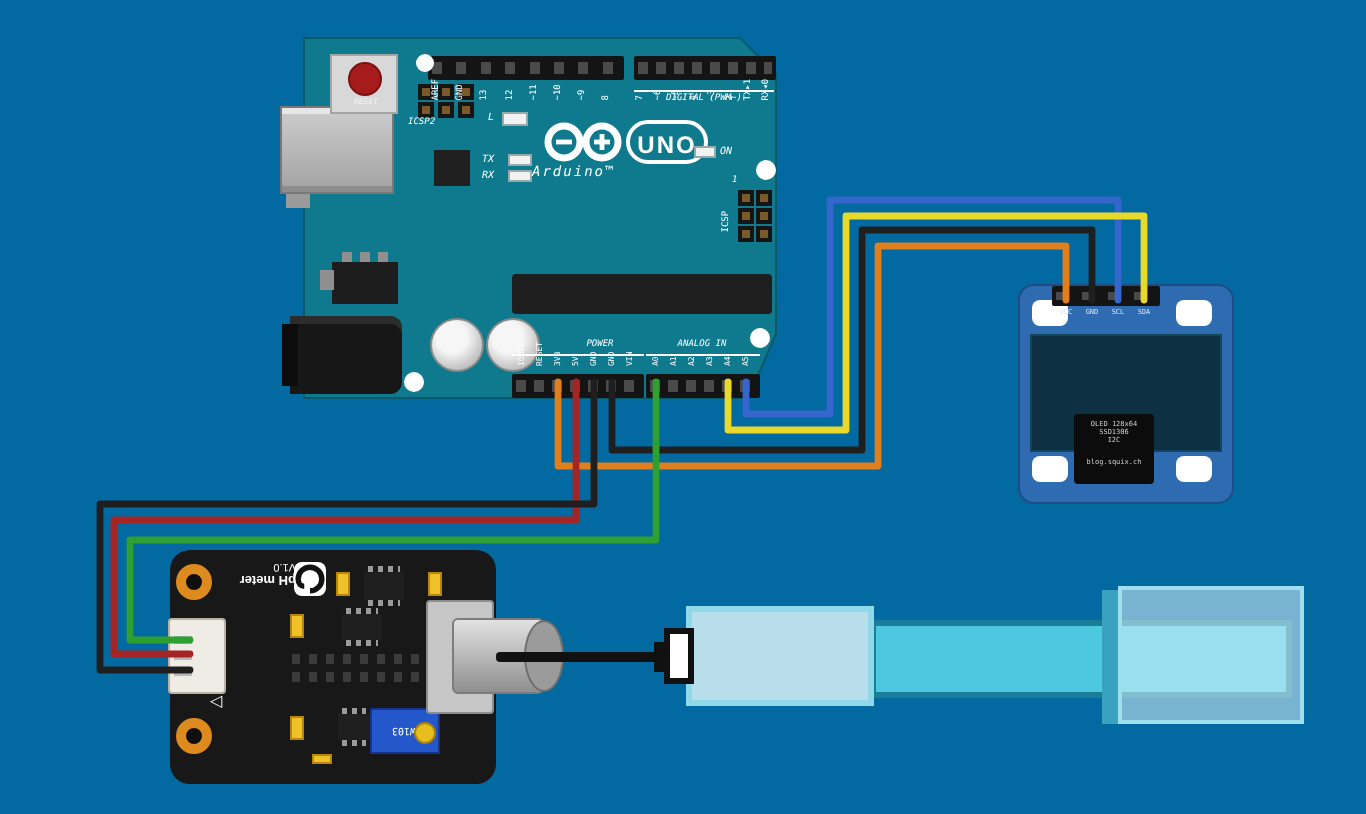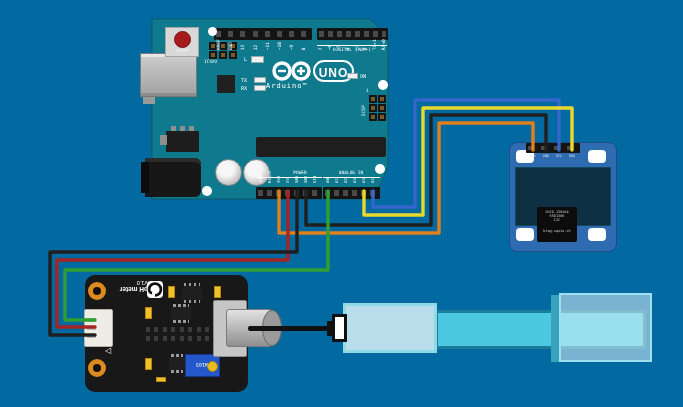--- a/index.html
+++ b/index.html
@@ -2,21 +2,21 @@
 <html><head>
 <meta charset="utf-8">
 <style>
   html,body{margin:0;padding:0;background:#fff;}
   #canvas{position:relative;width:683px;height:407px;background:#0369a1;overflow:hidden;
           font-family:"Liberation Sans",sans-serif;}
   .abs{position:absolute;}
   svg{position:absolute;left:0;top:0;}
 
   
-  .silk{color:#ffffff;font-family:"DejaVu Sans Mono",monospace;}
+  .silk{color:#ffffff;font-family:"DejaVu Sans Mono",monospace;font-style:italic;}
   .vl{position:absolute;color:#fff;font-family:"DejaVu Sans Mono",monospace;
       transform:rotate(-90deg);white-space:nowrap;text-align:left;line-height:1;}
   .vl-top{width:24px;font-size:4.5px;top:36px;}
   .vl-bot{width:18px;font-size:4px;top:172px;}
   .strip{position:absolute;background:#141414;border-radius:1px;}
   .strip::before{content:"";position:absolute;left:2px;right:2px;top:3px;bottom:3px;
       background:repeating-linear-gradient(90deg,#4a4a4a 0 5px,#141414 5px 12.2px);}
   .strip.s9::before{background:repeating-linear-gradient(90deg,#4a4a4a 0 5px,#141414 5px 9px);}
   .strip.s13::before{background:repeating-linear-gradient(90deg,#4a4a4a 0 5px,#141414 5px 13px);}
   .hole{position:absolute;background:#fff;border-radius:50%;}

